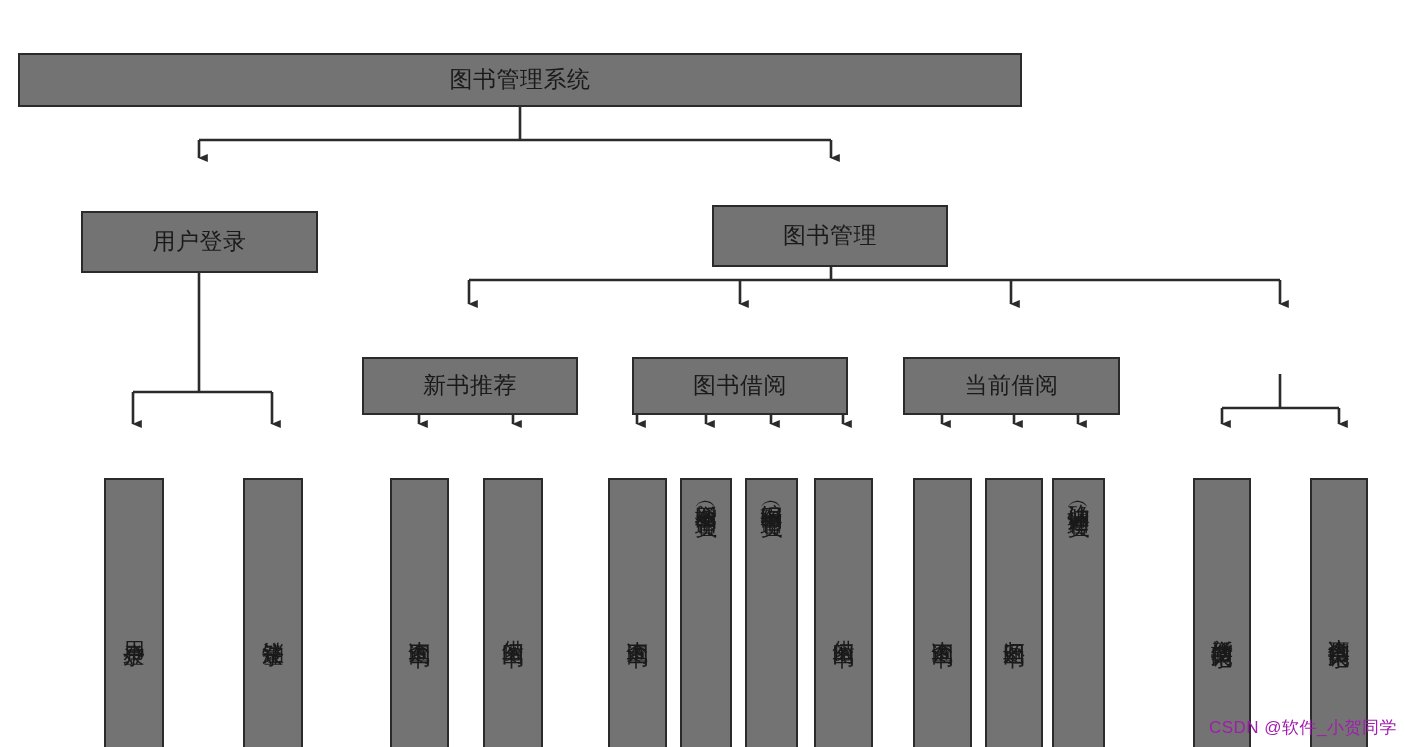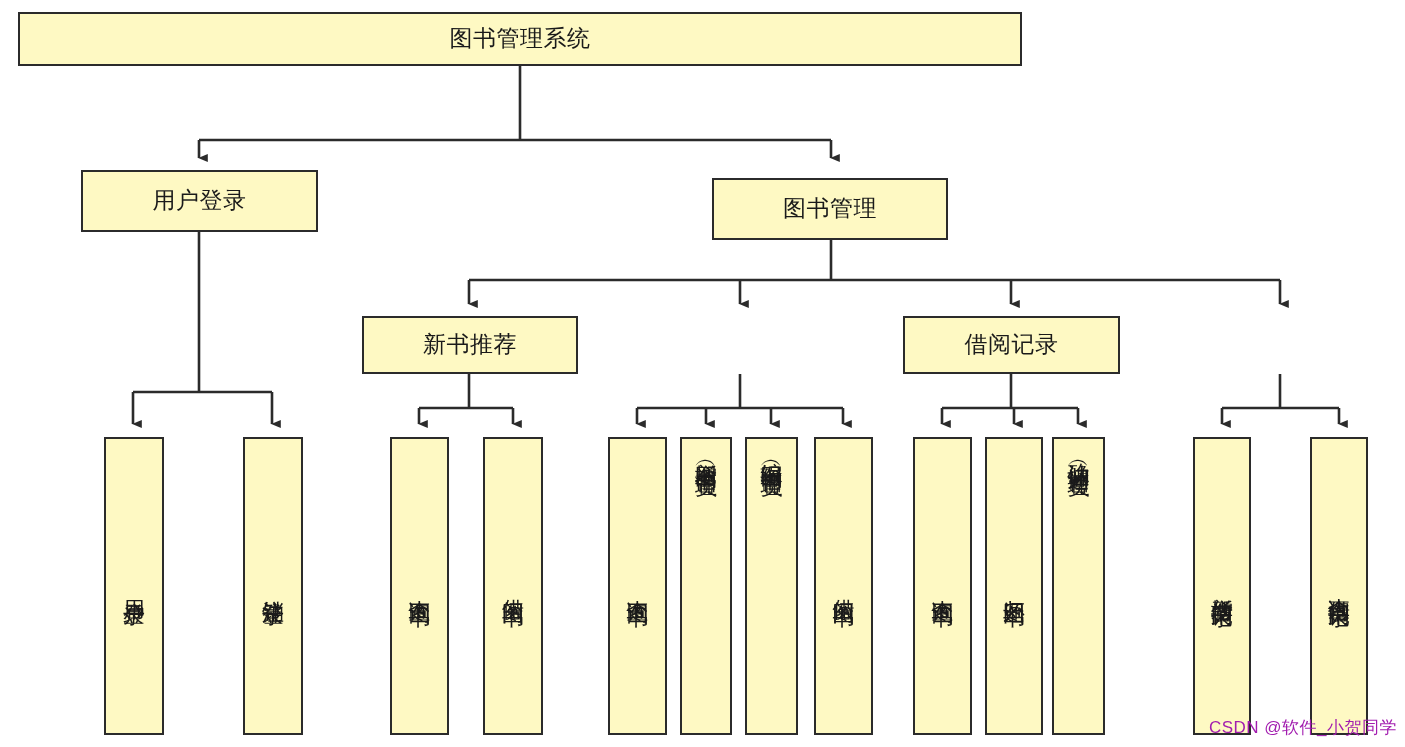--- a/index.html
+++ b/index.html
@@ -21,27 +21,28 @@
     position: absolute;
     left: 0;
     top: 0;
     width: 1405px;
     height: 747px;
     pointer-events: none;
   }
   .node {
     position: absolute;
     box-sizing: border-box;
-    background: #fef9c3;
+    background: #737373;
     border: 2px solid #2b2b2b;
     display: flex;
     align-items: center;
     justify-content: center;
     color: #1a1a1a;
     z-index: 2;
+    margin-top: 41px;
   }
   .node .label {
     display: block;
     text-align: center;
     line-height: 1.12;
     white-space: nowrap;
   }
   .node.horiz .label {
     font-size: 23px;
     letter-spacing: 0.5px;
@@ -133,29 +134,32 @@
     </g>
   </svg>
 
   <div class="node root horiz" style="left:18px; top:12px; width:1004px; height:54px;">
     <span class="label">图书管理系统</span>
   </div>
 
   <div class="node horiz" style="left:81px; top:170px; width:237px; height:62px;">
     <span class="label">用户登录</span>
   </div>
-  <div class="node horiz" style="left:712px; top:178px; width:236px; height:62px;">
+  <div class="node horiz" style="left:712px; top:164px; width:236px; height:62px;">
     <span class="label">图书管理</span>
   </div>
 
   <div class="node horiz" style="left:362px; top:316px; width:216px; height:58px;">
     <span class="label">新书推荐</span>
   </div>
+  <div class="node horiz" style="left:632px; top:316px; width:216px; height:58px;">
+    <span class="label">图书借阅</span>
+  </div>
   <div class="node horiz" style="left:903px; top:316px; width:217px; height:58px;">
-    <span class="label">借阅记录</span>
+    <span class="label">当前借阅</span>
   </div>
 
   <div class="node vert centered" style="left:104px; top:437px; width:60px; height:298px;">
     <span class="label">用户登录</span>
   </div>
   <div class="node vert centered" style="left:243px; top:437px; width:60px; height:298px;">
     <span class="label">注销登录</span>
   </div>
   <div class="node vert centered" style="left:390px; top:437px; width:59px; height:298px;">
     <span class="label">查询图书</span>

